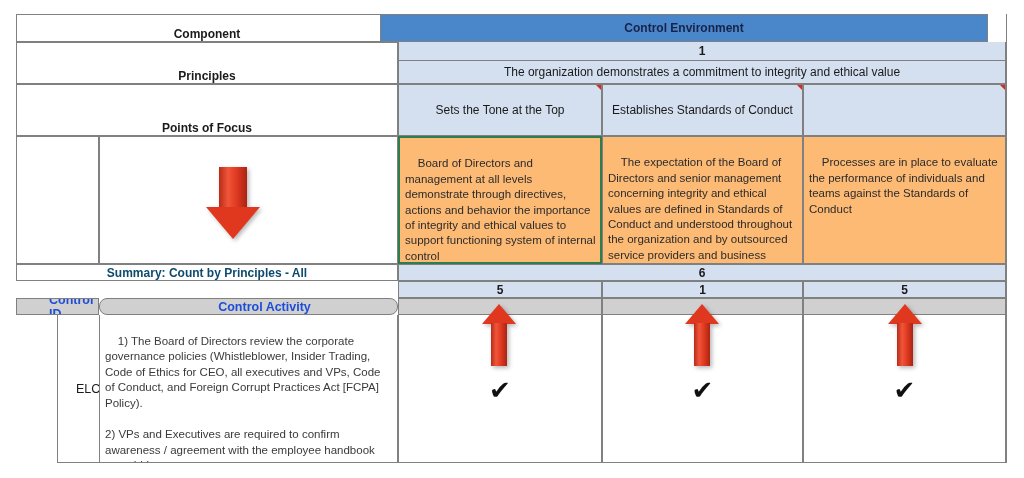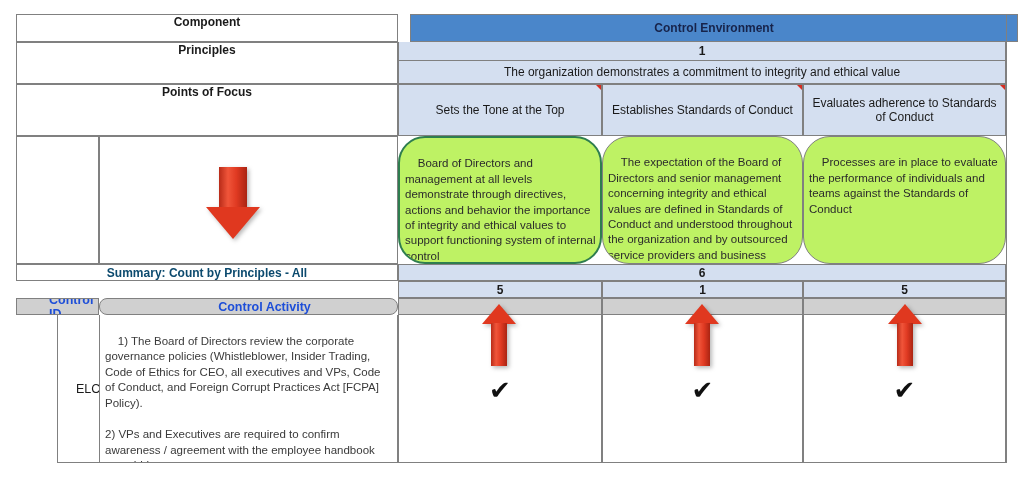--- a/index.html
+++ b/index.html
@@ -13,21 +13,21 @@
 
   
   .cell{position:absolute;box-sizing:border-box;overflow:hidden;}
   .bd{border:1px solid #808080;}
   .bd-t{border-top:1px solid #808080;}
   .bd-l{border-left:1px solid #808080;}
   .bd-r{border-right:1px solid #808080;}
   .bd-b{border-bottom:1px solid #808080;}
 
   .rowlabel{
-    display:flex;align-items:flex-start;justify-content:center;
+    display:flex;align-items:flex-end;justify-content:center;
     font-weight:bold;font-size:12px;color:#1a1a1a;
     background:#ffffff;
   }
   .hdr-dark{
     background:#4a86ca;
     display:flex;align-items:center;justify-content:center;
     font-weight:bold;font-size:12px;color:#17234a;
   }
   .hdr-light{
     background:#d4dff0;
@@ -35,25 +35,24 @@
     font-size:12px;color:#1a1a1a;
   }
   .hdr-light.b{font-weight:bold;}
   .pof{
     background:#d4dff0;
     display:flex;align-items:center;justify-content:center;
     text-align:center;font-size:12px;color:#1a1a1a;
     line-height:14px;padding:12px 3px;
   }
   .desc{
-    background:#bef264;
+    background:#fdba74;
     font-size:11.5px;color:#2b2b2b;line-height:15.4px;
     padding:3px 4px 3px 5px;
     white-space:pre-wrap;
-    border-radius:27px;
   }
   .desc.sel{border:2px solid #2e7d4f;}
   .summary-lbl{
     background:#ffffff;
     display:flex;align-items:center;justify-content:center;
     font-weight:bold;font-size:12px;color:#0c4a6e;
   }
   .summary-val{
     background:#d4dff0;
     display:flex;align-items:center;justify-content:center;
@@ -112,21 +111,21 @@
   </div>
 
   <div class="cell rowlabel bd-t bd-b bd-l bd-r" style="left:16px;top:42px;width:382px;height:42px;">
     <span>Principles</span>
   </div>
 
   <div class="cell rowlabel bd-t bd-b bd-l bd-r" style="left:16px;top:84px;width:382px;height:52px;">
     <span>Points of Focus</span>
   </div>
 
-  <div class="cell hdr-dark bd" style="left:410px;top:14px;width:608px;height:28px;">
+  <div class="cell hdr-dark bd" style="left:380px;top:14px;width:608px;height:28px;">
     <span>Control Environment</span>
   </div>
 
   <div class="cell hdr-light b bd-l bd-r bd-b" style="left:398px;top:42px;width:608px;height:19px;">
     <span>1</span>
   </div>
 
   <div class="cell hdr-light bd-l bd-r bd-b" style="left:398px;top:61px;width:608px;height:23px;">
     <span style="white-space:nowrap;">The organization demonstrates a commitment to integrity and ethical value</span>
   </div>
@@ -135,21 +134,20 @@
     <span>Sets the Tone at the Top</span>
     <span class="cmt"></span>
   </div>
 
   <div class="cell pof bd" style="left:602px;top:84px;width:201px;height:52px;">
     <span style="white-space:nowrap;">Establishes Standards of Conduct</span>
     <span class="cmt"></span>
   </div>
 
   <div class="cell pof bd" style="left:803px;top:84px;width:203px;height:52px;">
-    <span>Evaluates adherence to Standards of Conduct</span>
     <span class="cmt"></span>
   </div>
 
   <div class="cell bd" style="left:16px;top:136px;width:83px;height:128px;background:#fff;"></div>
 
   <div class="cell bd" style="left:99px;top:136px;width:299px;height:128px;background:#fff;">
 
     <div class="arrow arrow-down shadow" style="left:106px;top:30px;width:54px;height:72px;">
       <div class="shaft" style="left:13px;top:0;width:28px;height:42px;"></div>
       <div class="head" style="left:0;top:40px;"></div>

